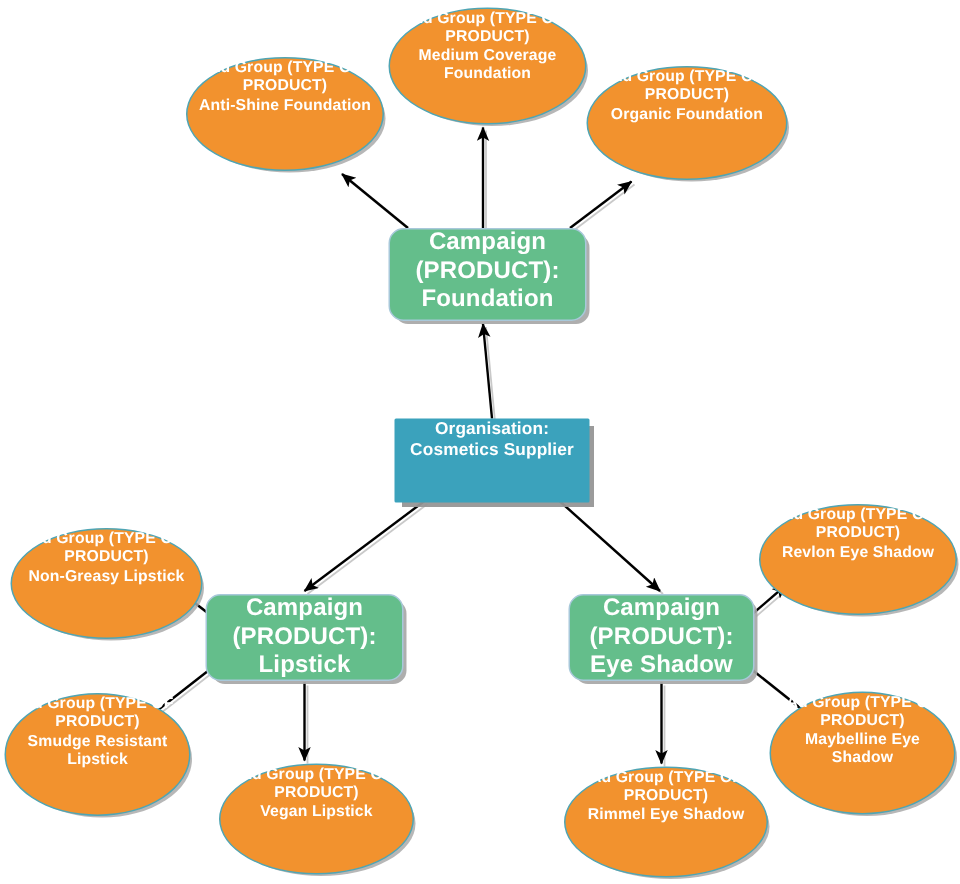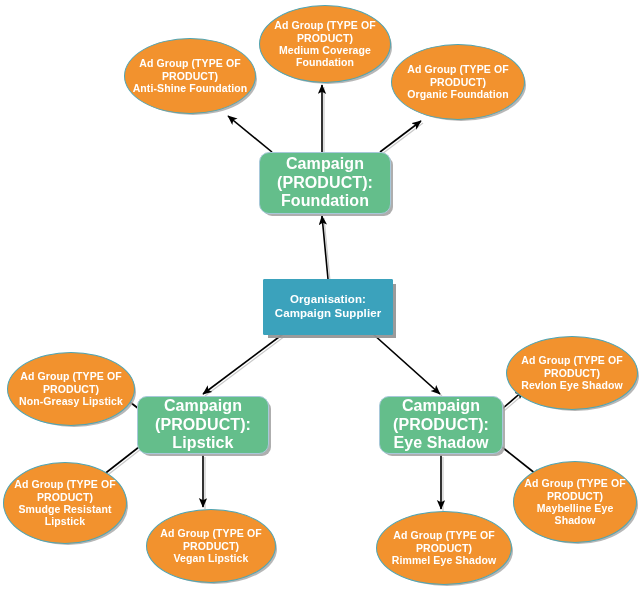--- a/index.html
+++ b/index.html
@@ -25,21 +25,20 @@
     position: absolute;
     left: 0; top: 0;
     width: 640px;
     height: 589px;
     pointer-events: none;
   }
   .node {
     position: absolute;
     box-sizing: border-box;
     display: flex;
-    align-items: center;
     justify-content: center;
     text-align: center;
     color: #ffffff;
     line-height: 1.18;
     letter-spacing: 0.1px;
   }
   .node .node-label {
     display: block;
     width: 100%;
     padding: 0 6px;
@@ -109,21 +108,21 @@
         <line x1="504" y1="449" x2="543" y2="480" stroke="#c9c9c9" stroke-width="1.2"></line>
         <line x1="502" y1="447" x2="541" y2="478" stroke="#000000" stroke-width="1.6" marker-end="url(#arrowhead)"></line>
         <line x1="443" y1="457" x2="443" y2="511" stroke="#c9c9c9" stroke-width="1.2"></line>
         <line x1="441" y1="455" x2="441" y2="509" stroke="#000000" stroke-width="1.6" marker-end="url(#arrowhead)"></line>
       </g>
   </svg>
 
   <div id="nodes-group">
       <div class="node node-org" style="left: 263px; top: 279px; width: 130px; height: 56px;">
         <span class="node-label">Organisation:
-Campaign Supplier</span>
+Cosmetics Supplier</span>
       </div>
       <div class="node node-campaign" style="left: 259px; top: 152px; width: 132px; height: 62px;">
         <span class="node-label">Campaign (PRODUCT):
 Foundation</span>
       </div>
       <div class="node node-campaign" style="left: 137px; top: 396px; width: 132px; height: 58px;">
         <span class="node-label">Campaign (PRODUCT):
 Lipstick</span>
       </div>
       <div class="node node-campaign" style="left: 379px; top: 396px; width: 124px; height: 58px;">

